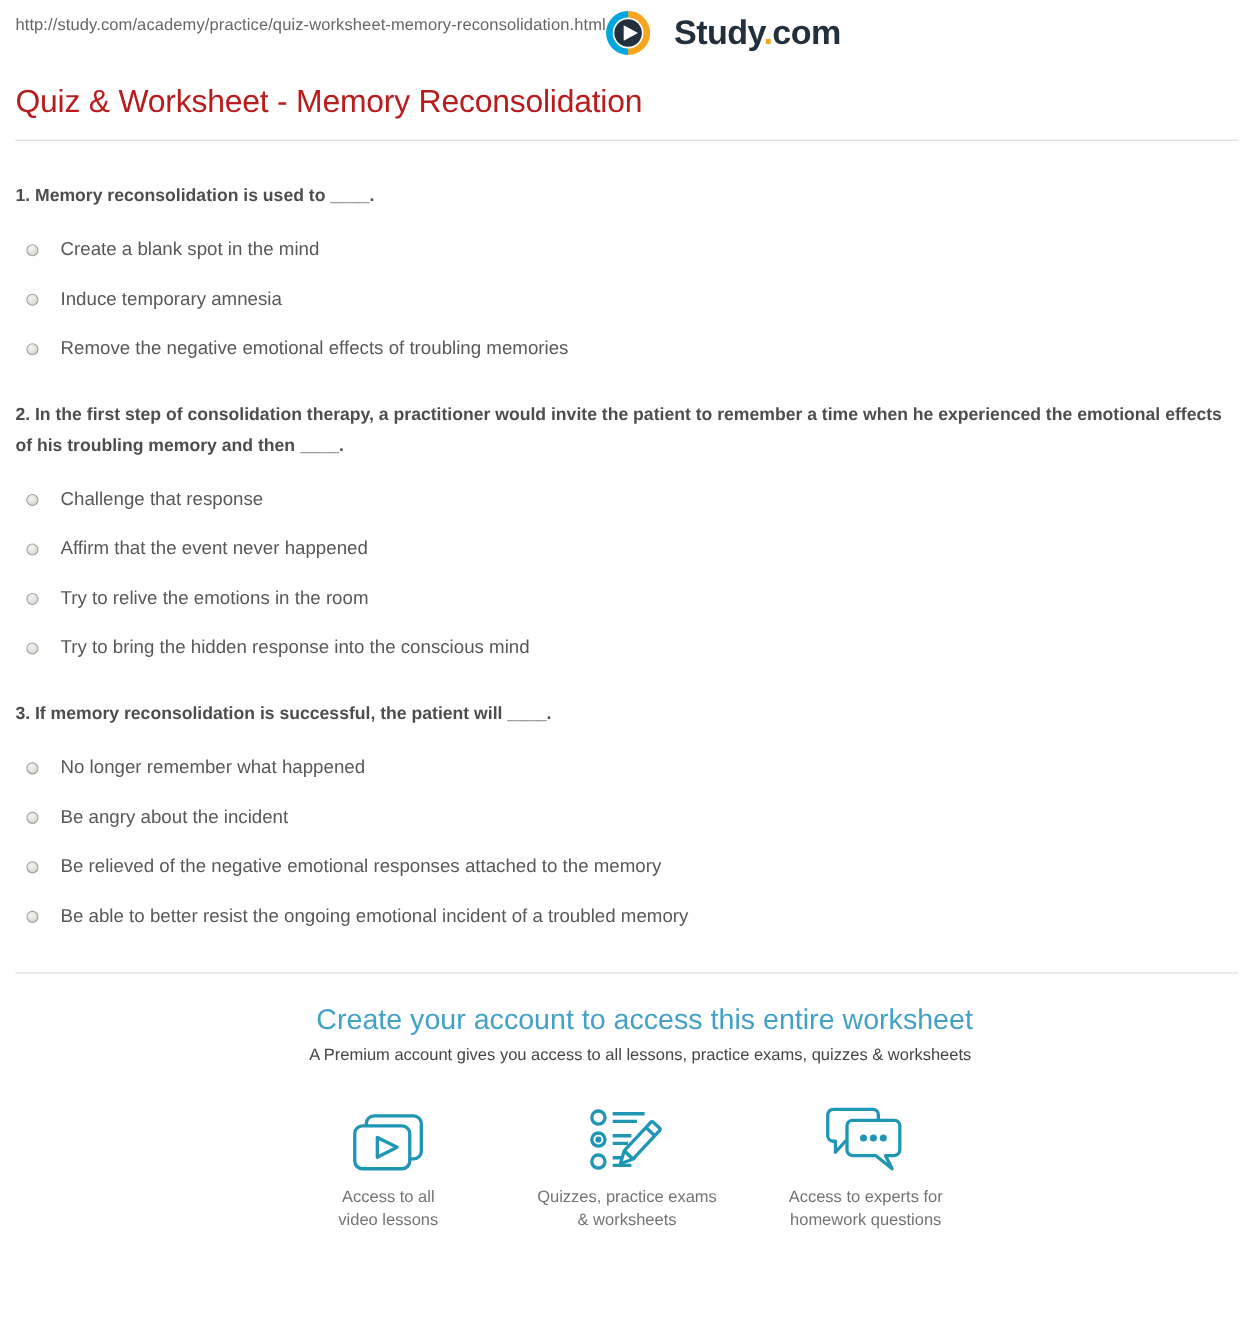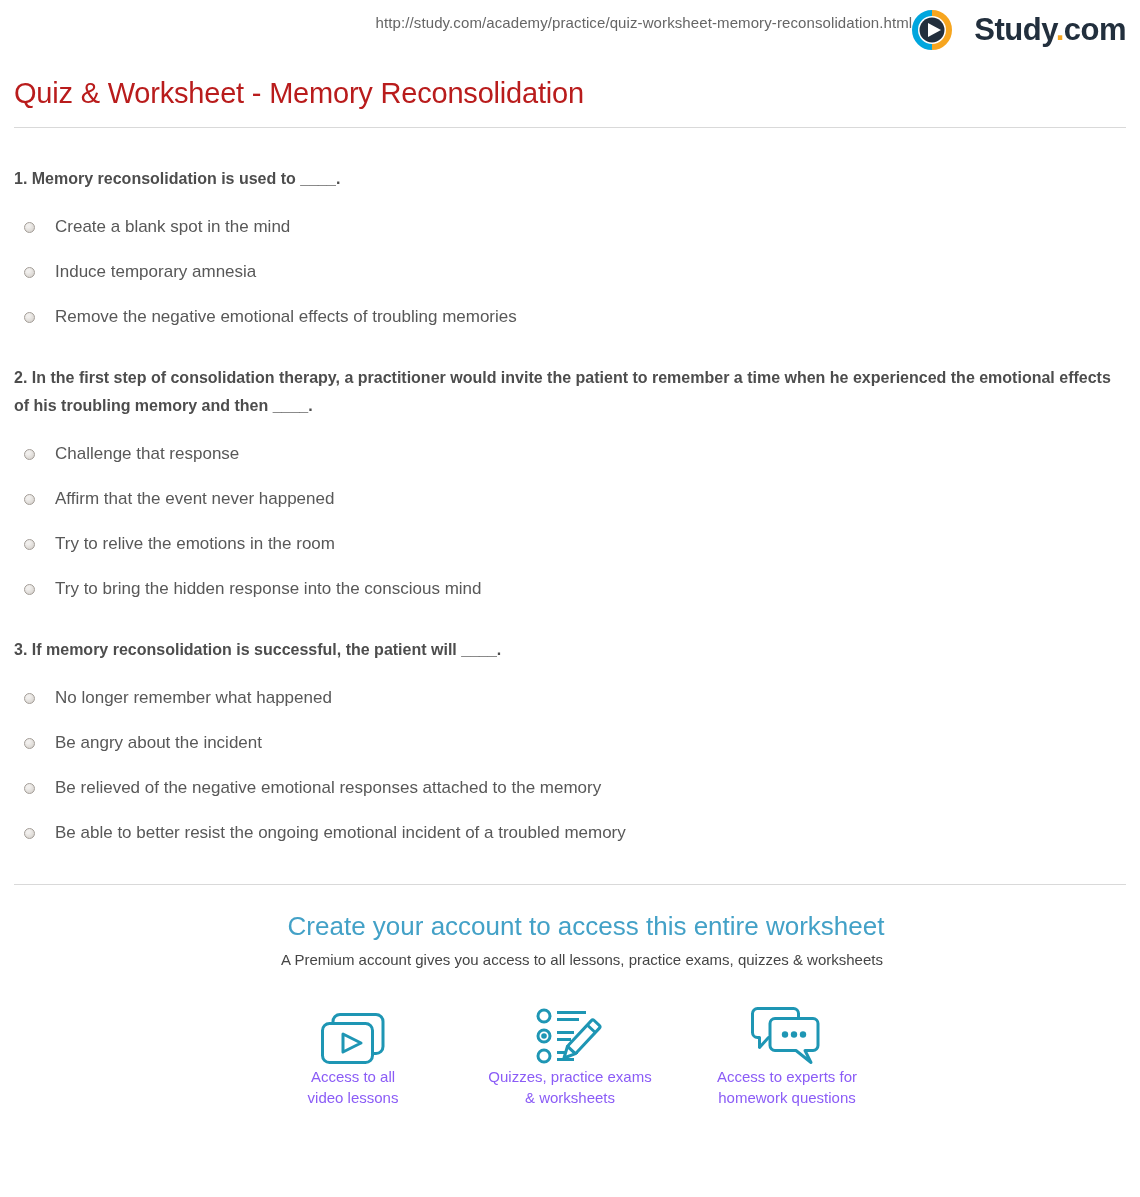--- a/index.html
+++ b/index.html
@@ -2,21 +2,21 @@
 <html><head>
 <meta charset="utf-8">
 <style>
   * { margin:0; padding:0; box-sizing:border-box; }
   html,body { background:#ffffff; }
   body {
     width:1140px; min-height:1197px; margin:0 auto;
     font-family:"Liberation Sans", sans-serif;
     color:#555;
   }
-  .header { display:flex; justify-content:flex-end; align-items:flex-start; padding:10px 14px 0 14px; }
+  .header { display:flex; justify-content:flex-start; align-items:flex-start; padding:10px 14px 0 14px; }
   .url { font-size:15px; color:#666; padding-top:4px; letter-spacing:0.1px; }
   .logo { display:flex; align-items:center; gap:22px; cursor:pointer; }
   .logo-text { font-size:31px; font-weight:bold; color:#222f3d; letter-spacing:-0.5px; }
   .logo-text .dot { color:#f6a51f; }
 
   .page-title {
     margin:27px 14px 0 14px;
     font-size:29px; font-weight:normal; color:#b91c1c; letter-spacing:-0.2px;
   }
   .divider { border:none; border-top:1px solid #d9d9d9; margin:17px 14px 0 14px; }
@@ -37,21 +37,21 @@
   .option-label { font-size:17px; color:#585858; line-height:20px; }
 
   .footer-divider { margin-top:41px; }
   .footer { text-align:center; }
   .footer-heading { margin-top:26px; font-size:26px; font-weight:normal; color:#43a1c7;padding-left:32px; }
   .footer-sub { margin-top:9px; font-size:15px; color:#454545;padding-left:24px; }
 
   .features { display:flex; justify-content:center; margin-top:40px; }
   .feature-col { width:217px; display:flex; flex-direction:column; align-items:center; }
   .feature-icon { height:58px; display:flex; align-items:flex-end; }
-  .feature-label { font-size:15px; color:#8b5cf6; line-height:21px; }
+  .feature-label { margin-top:12px; font-size:15px; color:#737373; line-height:21px; }
 </style>
 </head>
 <body>
 
 <div class="header">
   <div class="url">http://study.com/academy/practice/quiz-worksheet-memory-reconsolidation.html</div>
   <div class="logo">
     <span style="display:inline-flex;">
       <svg width="40" height="40" viewBox="0 0 40 40">
         <path d="M20,3 A17,17 0 0 1 20,37" fill="none" stroke="#f6a51f" stroke-width="6"></path>

